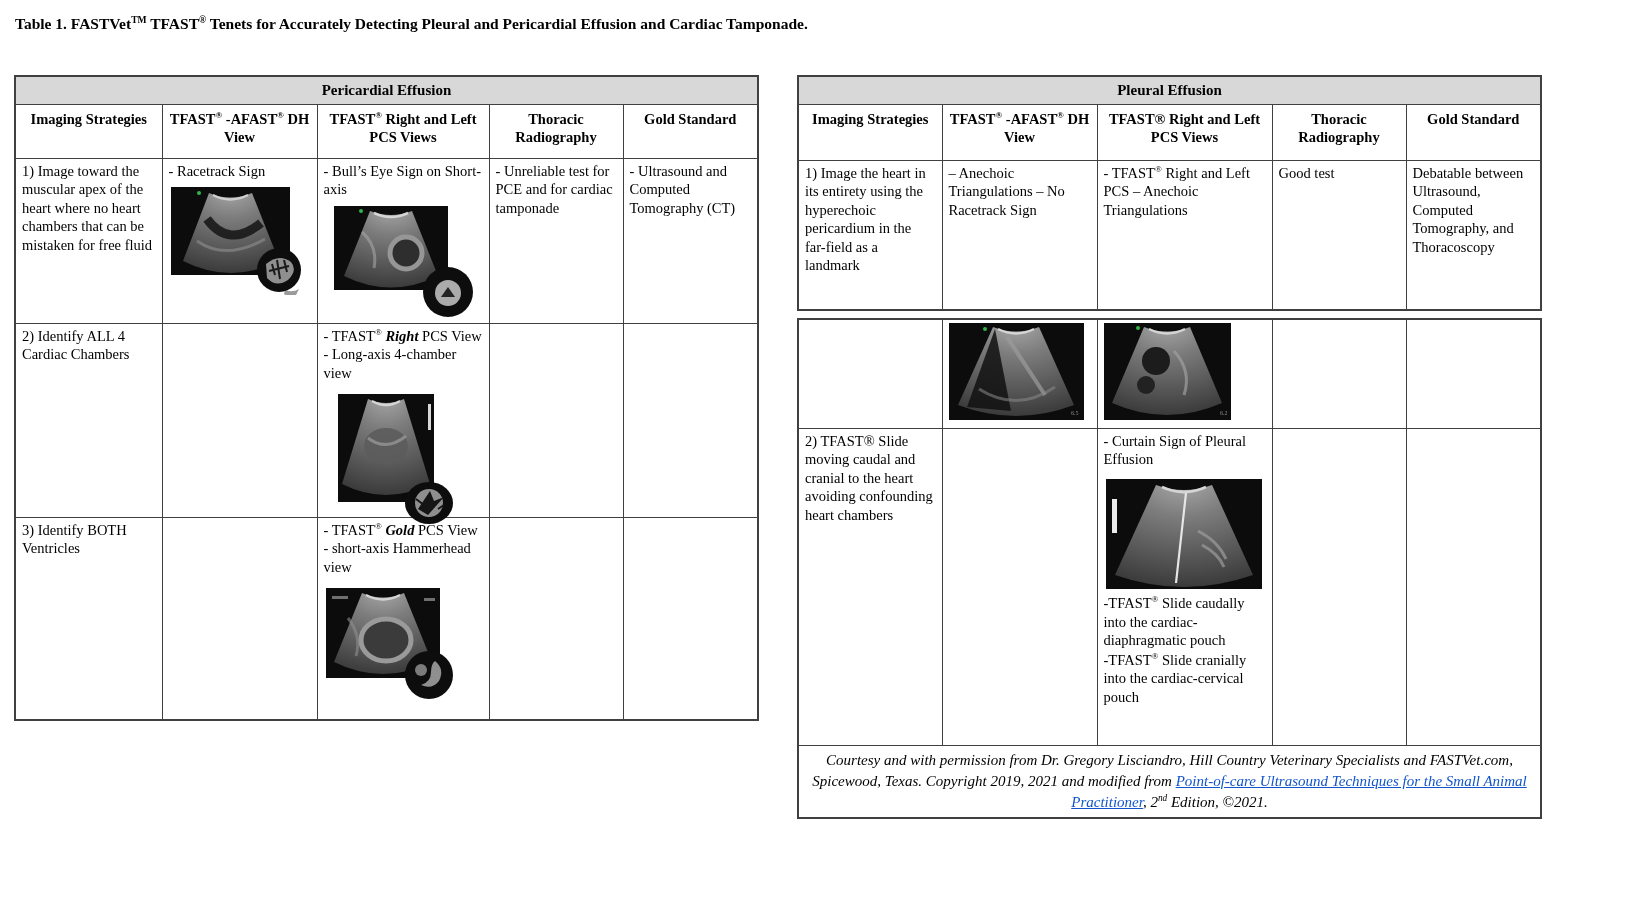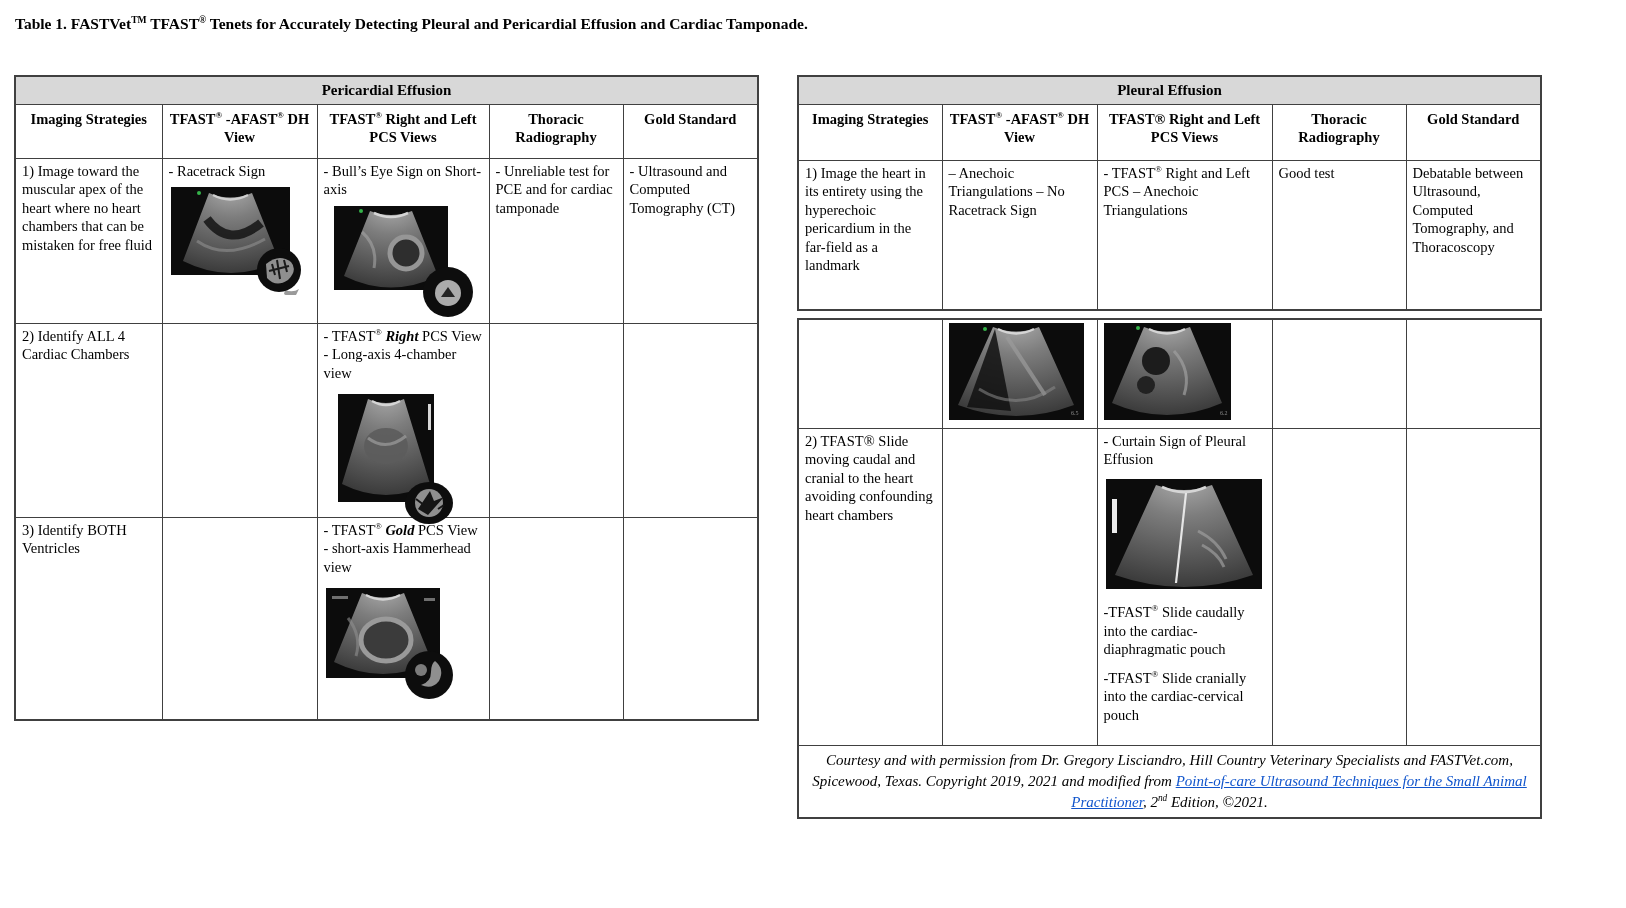--- a/index.html
+++ b/index.html
@@ -15,21 +15,21 @@
   .grid td, .grid th { border:1px solid #404040; vertical-align:top; padding:3px 6px;
     font-size:14.5px; line-height:1.28; font-weight:normal; text-align:left; }
   tr.cap td { background:#d8d8d8; text-align:center; font-weight:bold;
     vertical-align:middle; font-size:15px; padding:3px;margin-top:36px; }
   tr.hdr th { text-align:center; font-weight:bold; padding-top:5px;margin-top:12px; }
   .tc { text-align:center; }
   .bi { font-weight:bold; font-style:italic;text-align:center; }
   .uswrap { position:relative; display:inline-block; margin:7px 0 0 2px; }
   .usicon { position:absolute; }
   .imgcell { text-align:center; padding-top:2px; }
-  .note { margin-top:10px; }
+  .note { margin-top:1px; }
   .footer-row td { font-style:italic; font-size:15px; line-height:1.42; padding:4px 9px;text-align:center; }
   a.link { color:#1155CC; text-decoration:underline; cursor:pointer; }
 </style>
 </head>
 <body>
 
 <svg width="0" height="0" style="position:absolute" aria-hidden="true">
   <defs>
     <radialGradient id="fan" cx="50%" cy="-10%" r="135%">
       <stop offset="0%" stop-color="#b0b0b0"></stop>

